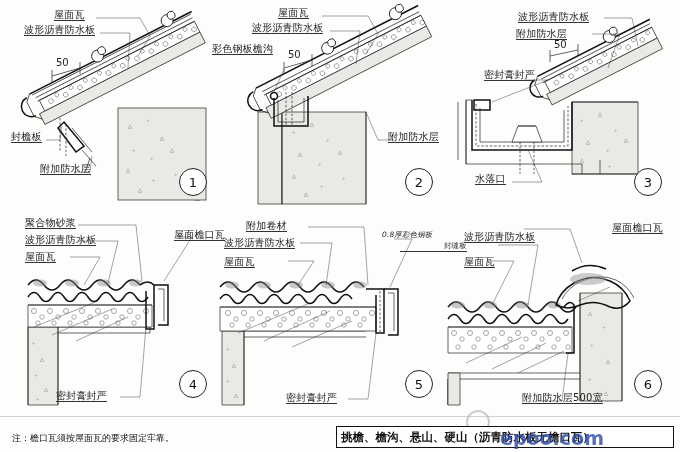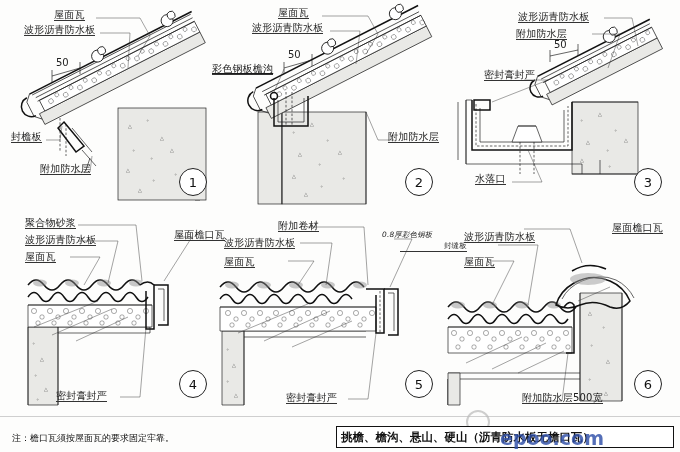--- a/index.html
+++ b/index.html
@@ -213,21 +213,21 @@
       <path class="ln" d="M58 62 L58 74 M86 54 L86 66 M58 68 L86 60"></path>
 
       <path class="lnT" d="M96 16 L142 16 L152 34"></path>
       <path class="lnT" d="M104 31 L134 31 L130 64"></path>
       <path class="lnT" d="M58 69 L48 92"></path>
       <path class="lnT" d="M152 34 L140 54"></path>
       <path class="lnT" d="M168 140 L152 140 L140 112"></path>
     </svg>
     <div class="lbl" style="left:52px;top:8px;">屋面瓦</div>
     <div class="lbl" style="left:26px;top:23px;">波形沥青防水板</div>
-    <div class="lbl" style="left:-14px;top:64px;text-decoration:underline;">彩色钢板檐沟</div>
+    <div class="lbl" style="left:-14px;top:44px;">彩色钢板檐沟</div>
     <div class="lbl" style="left:162px;top:132px;">附加防水层</div>
     <div class="dim50" style="left:62px;top:49px;">50</div>
     <div class="num" style="left:179px;top:168px;">2</div>
   </div>
 
   <div class="panel" style="left:452px;top:0;width:228px;height:205px;">
     <svg width="228" height="205">
 
       <rect class="ln fillG" x="120" y="102" width="66" height="72" fill="#ecebe6"></rect>
       <path class="ln" d="M120 102 L186 102 M120 174 L186 174 M148 160 L148 174"></path>
@@ -428,21 +428,21 @@
       <path class="ln" d="M162 88 L168 88 L168 126"></path>
       <path class="dsh" d="M154 86 L154 128"></path>
 
       <path class="lnT" d="M82 22 L138 22 L142 80"></path>
       <path class="lnT" d="M168 34 L186 34 L164 82"></path>
       <path class="lnT" d="M74 38 L106 38 L100 80"></path>
       <path class="lnT" d="M62 56 L88 56 L72 80"></path>
       <path class="lnT" d="M122 194 L142 194 L150 128"></path>
       <path class="lnT" d="M12 128 L84 98 M38 136 L104 106 M66 142 L126 116"></path>
     </svg>
-    <div class="lbl" style="left:52px;top:16px;">附加卷材</div>
+    <div class="lbl" style="left:20px;top:16px;">附加卷材</div>
     <div class="lbl nb" style="left:156px;top:25px;font-size:7.4px;font-style:italic;">0.8厚彩色钢板</div>
     <div class="lbl" style="left:174px;top:36px;font-size:7.4px;padding-left:44px;">封缝板</div>
     <div class="lbl" style="left:-2px;top:33px;">波形沥青防水板</div>
     <div class="lbl" style="left:-2px;top:52px;">屋面瓦</div>
     <div class="lbl" style="left:60px;top:188px;">密封膏封严</div>
     <div class="num" style="left:179px;top:165px;">5</div>
   </div>
 
   <div class="panel" style="left:452px;top:205px;width:228px;height:205px;">
     <svg width="228" height="205">

